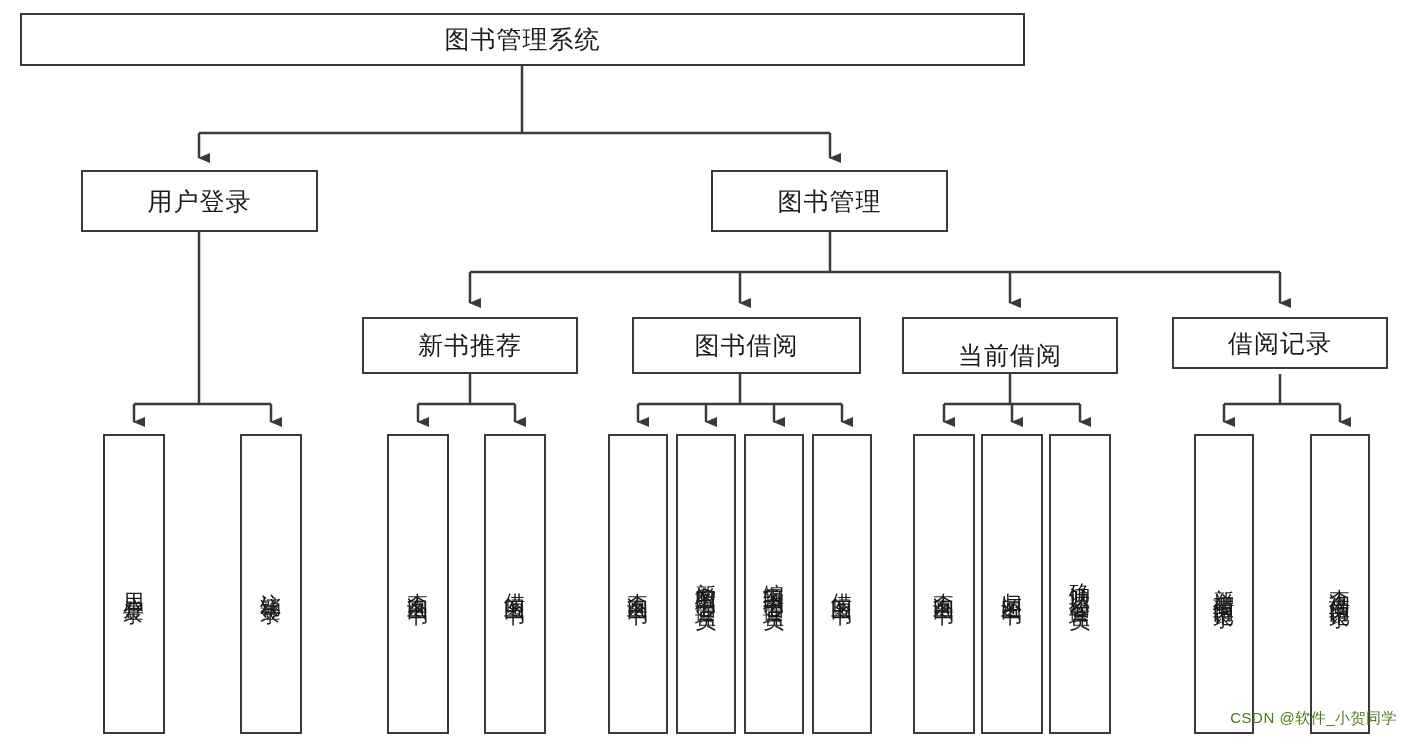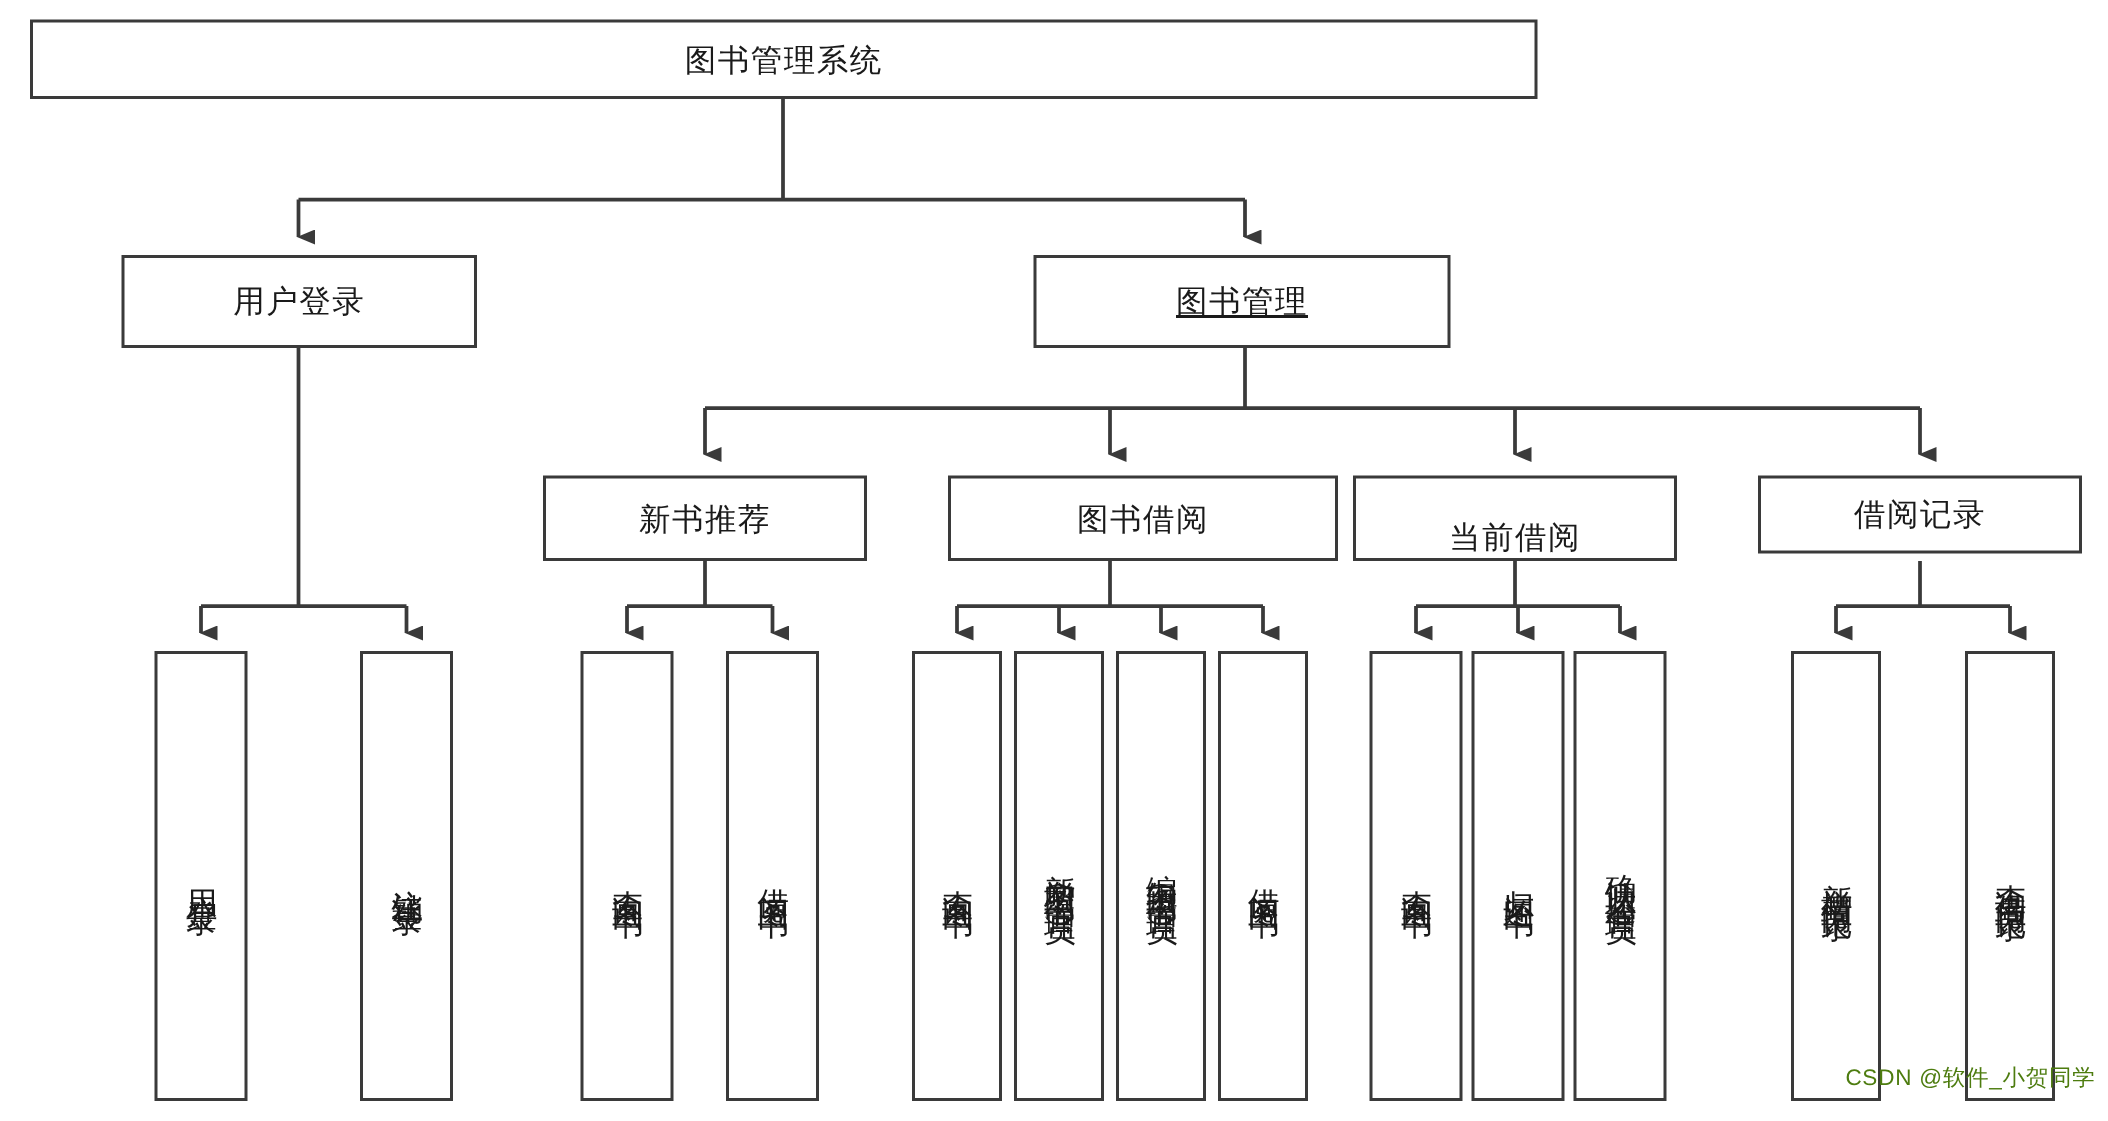--- a/index.html
+++ b/index.html
@@ -28,21 +28,21 @@
     position: absolute;
     box-sizing: border-box;
     border: 2px solid #3a3a3a;
     background: #ffffff;
     display: flex;
     align-items: center;
     justify-content: center;
     color: #1a1a1a;
   }
   .node.h {
-    font-size: 21px;
+    font-size: 25px;
     letter-spacing: 1px;
   }
   .node.v {
     font-size: 21px;
   }
   .node.v .vtext {
     writing-mode: vertical-rl;
     text-orientation: upright;
     letter-spacing: 4px;
     line-height: 1;
@@ -118,28 +118,28 @@
     </g>
   </svg>
 
   <div class="node h" style="left:20px; top:13px; width:1005px; height:53px;">
     <span class="label">图书管理系统</span>
   </div>
 
   <div class="node h" style="left:81px; top:170px; width:237px; height:62px;">
     <span class="label">用户登录</span>
   </div>
-  <div class="node h" style="left:689px; top:170px; width:278px; height:62px;text-decoration:underline;">
+  <div class="node h" style="left:711px; top:170px; width:237px; height:62px;">
     <span class="label">图书管理</span>
   </div>
 
   <div class="node h" style="left:362px; top:317px; width:216px; height:57px;">
     <span class="label">新书推荐</span>
   </div>
-  <div class="node h" style="left:632px; top:317px; width:260px; height:57px;">
+  <div class="node h" style="left:632px; top:317px; width:229px; height:57px;">
     <span class="label">图书借阅</span>
   </div>
   <div class="node h" style="left:902px; top:317px; width:216px; height:57px;align-items:flex-end;">
     <span class="label">当前借阅</span>
   </div>
   <div class="node h" style="left:1172px; top:317px; width:216px; height:52px;">
     <span class="label">借阅记录</span>
   </div>
 
   <div class="node v" style="left:103px; top:434px; width:62px; height:300px;">

